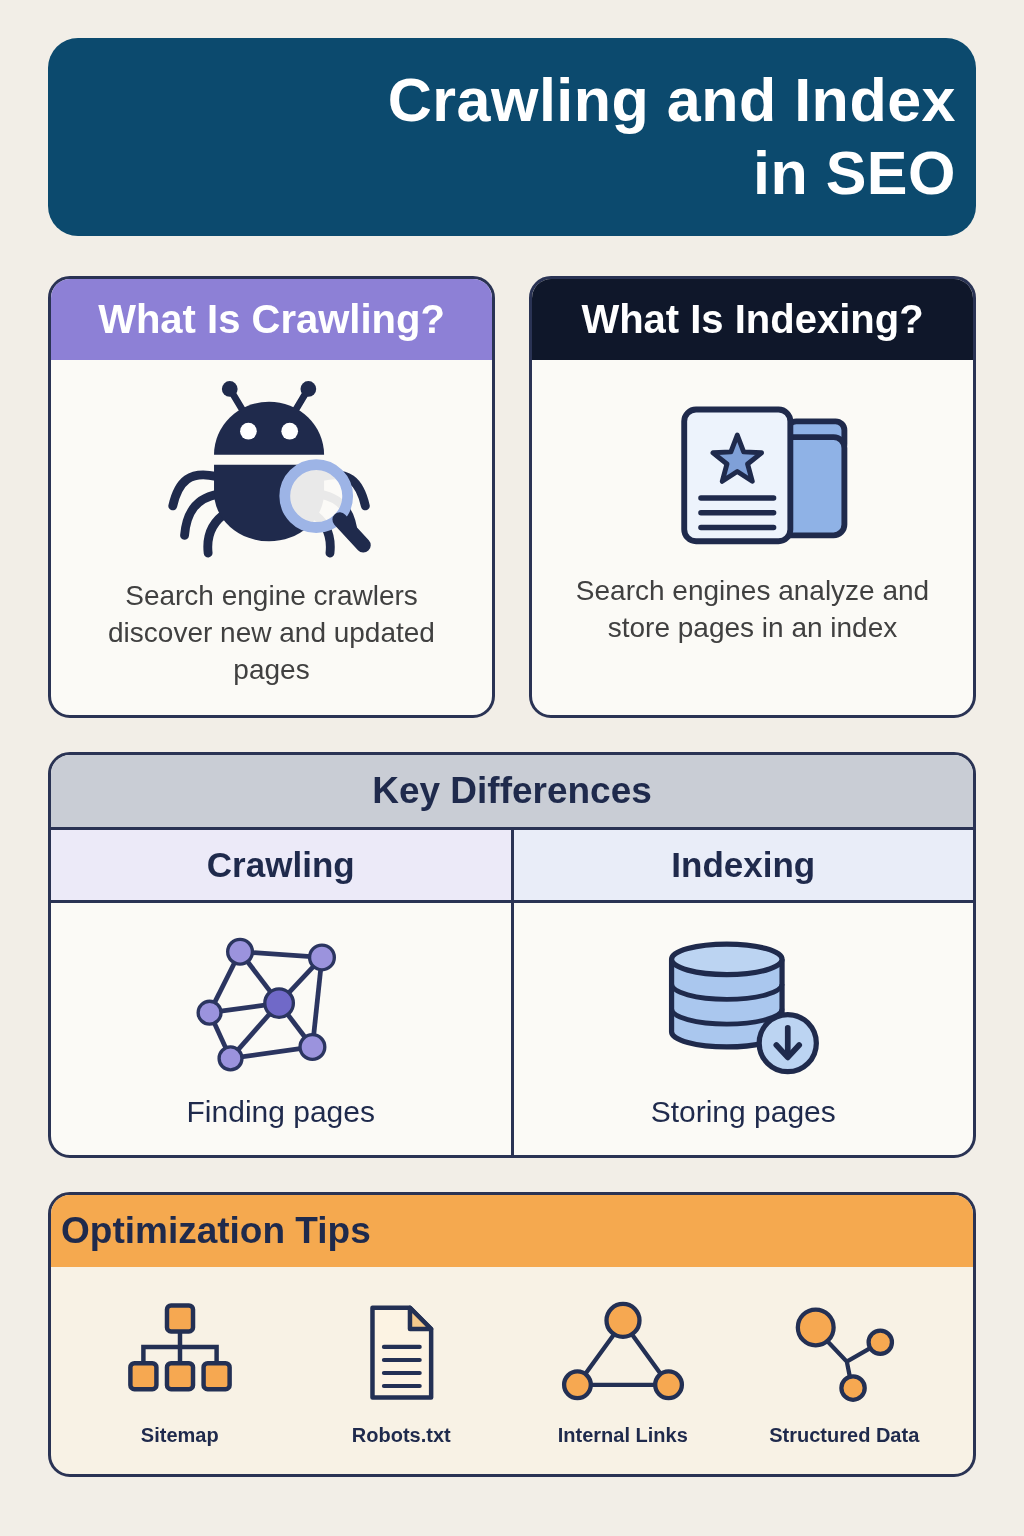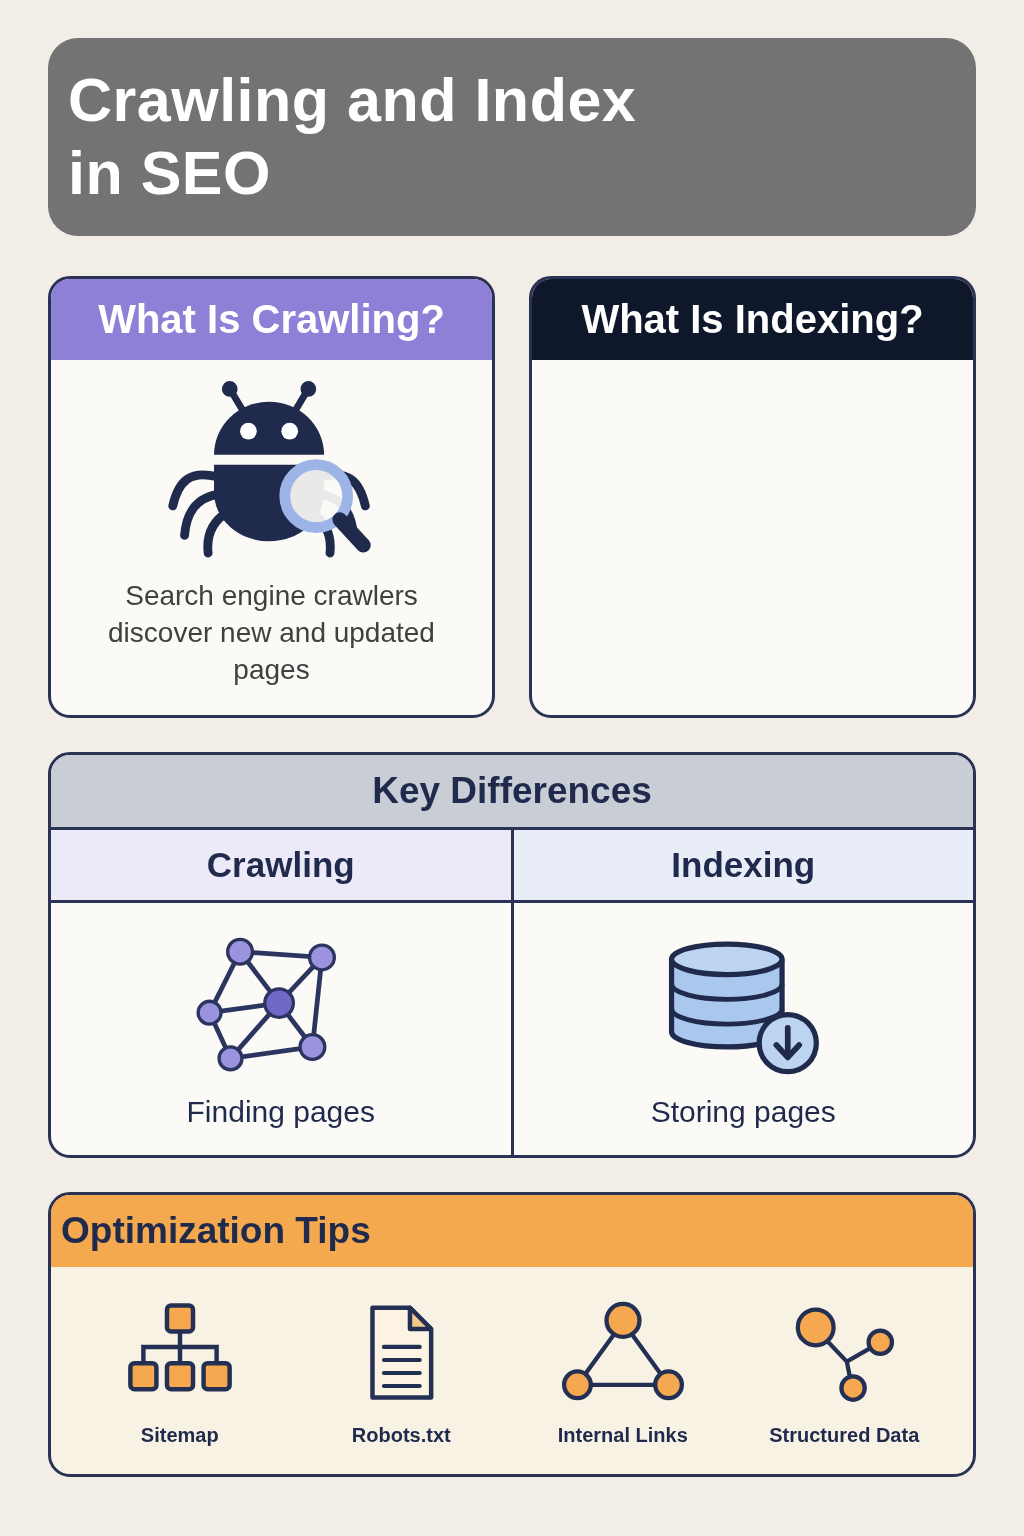--- a/index.html
+++ b/index.html
@@ -13,24 +13,24 @@
   }
   .page {
     box-sizing: border-box;
     width: 1024px;
     height: 1536px;
     padding: 38px 48px 36px;
   }
 
   
   .banner {
-    background: #737373;
+    background: #0c4a6e;
     border-radius: 30px;
     padding: 26px 20px;
-    text-align: left;
+    text-align: right;
   }
   .banner .title-line {
     color: #ffffff;
     font-size: 61px;
     font-weight: 800;
     line-height: 1.2;
     letter-spacing: 0.5px;
   }
 
   
@@ -194,20 +194,34 @@
             <circle cx="160" cy="122" r="32" fill="#fbfaf6" fill-opacity="0.92" stroke="#9db4e6" stroke-width="11"></circle>
             <line x1="184" y1="146" x2="208" y2="172" stroke="#1f2a4c" stroke-width="15" stroke-linecap="round"></line>
           </svg>
         </span>
         <div class="card-desc">Search engine crawlers discover new and updated pages</div>
       </div>
     </div>
 
     <div class="card">
       <div class="card-header indexing">What Is Indexing?</div>
+      <div class="card-body">
+        <span class="icon-box">
+          <svg viewBox="0 0 230 190" width="226" height="187" aria-hidden="true">
+            <rect x="150" y="46" width="58" height="32" rx="9" fill="#8fb2e6" stroke="#1f2a4c" stroke-width="6"></rect>
+            <rect x="130" y="62" width="78" height="100" rx="11" fill="#8fb2e6" stroke="#1f2a4c" stroke-width="6"></rect>
+            <rect x="45" y="34" width="108" height="134" rx="12" fill="#edf3fc" stroke="#1f2a4c" stroke-width="6"></rect>
+            <polygon points="99,60 105.5,77.1 123.7,78 109.5,89.4 114.3,107 99,97 83.7,107 88.5,89.4 74.3,78 92.5,77.1" fill="#7fa0d8" stroke="#1f2a4c" stroke-width="5" stroke-linejoin="round"></polygon>
+            <line x1="62" y1="124" x2="136" y2="124" stroke="#1f2a4c" stroke-width="5.5" stroke-linecap="round"></line>
+            <line x1="62" y1="139" x2="136" y2="139" stroke="#1f2a4c" stroke-width="5.5" stroke-linecap="round"></line>
+            <line x1="62" y1="154" x2="136" y2="154" stroke="#1f2a4c" stroke-width="5.5" stroke-linecap="round"></line>
+          </svg>
+        </span>
+        <div class="card-desc">Search engines analyze and store pages in an index</div>
+      </div>
     </div>
 
   </div>
 
   <div class="diff">
     <div class="diff-header">Key Differences</div>
     <div class="diff-cols">
 
       <div class="diff-col">
         <div class="diff-col-header crawling">Crawling</div>

